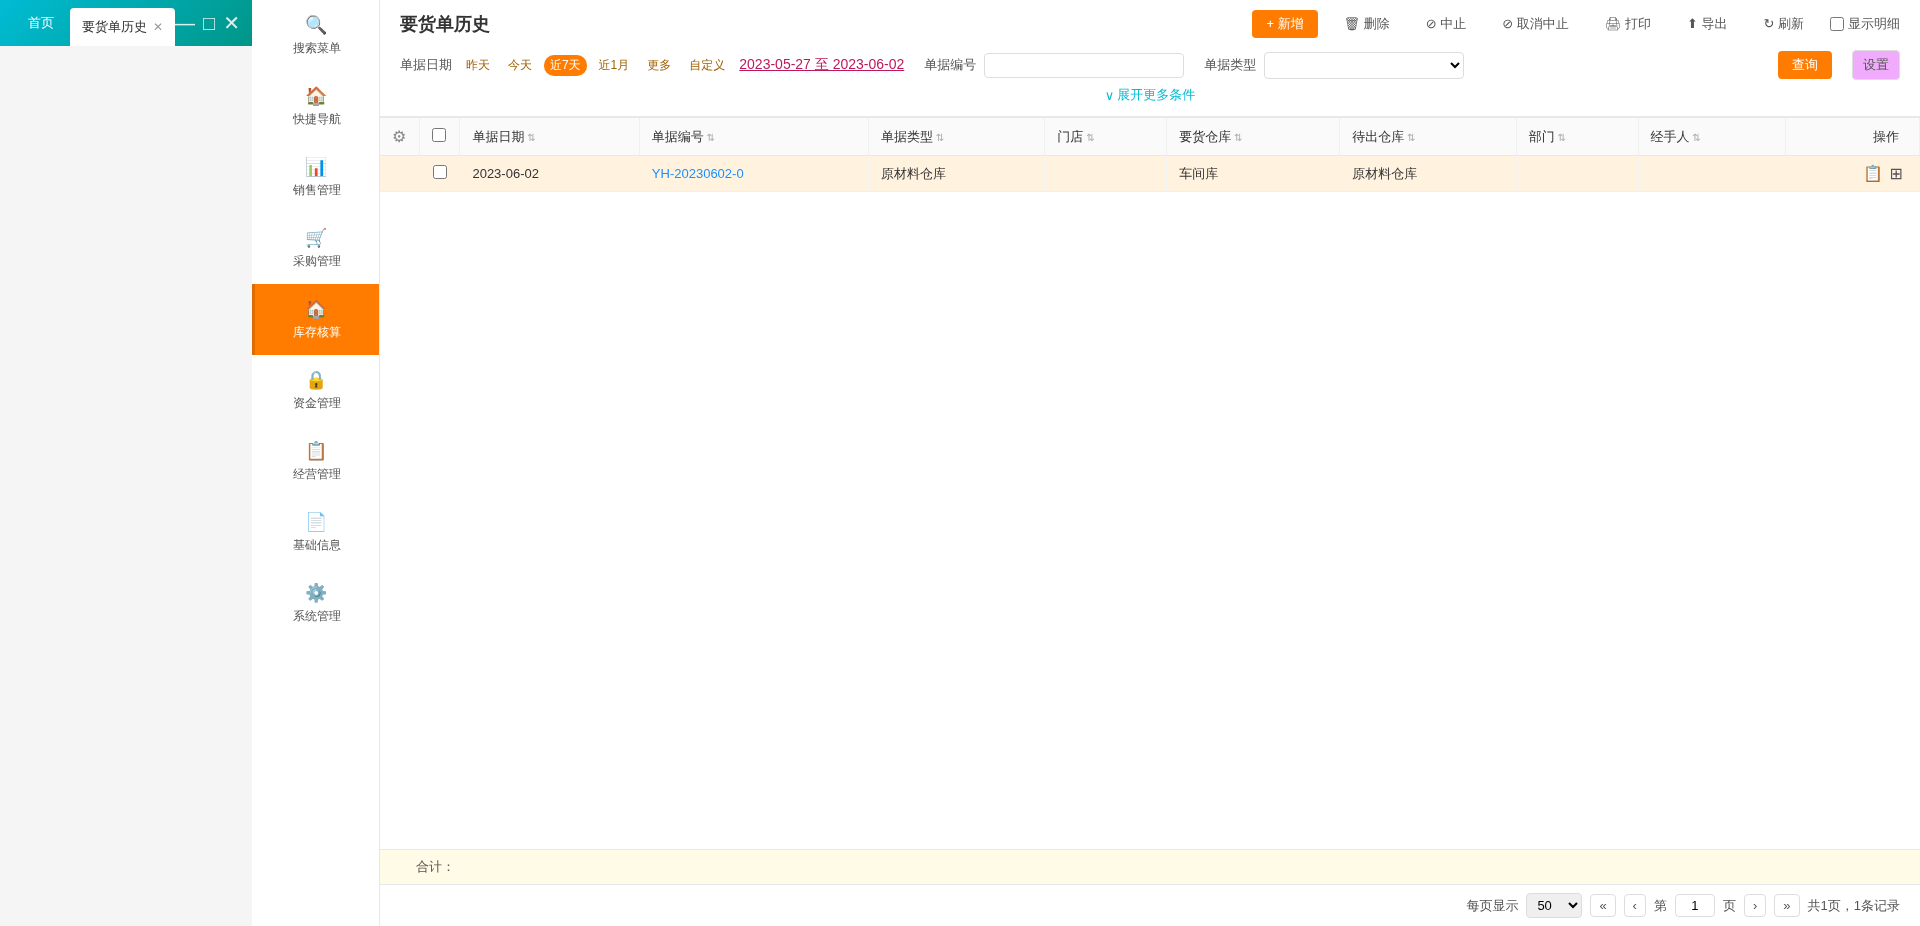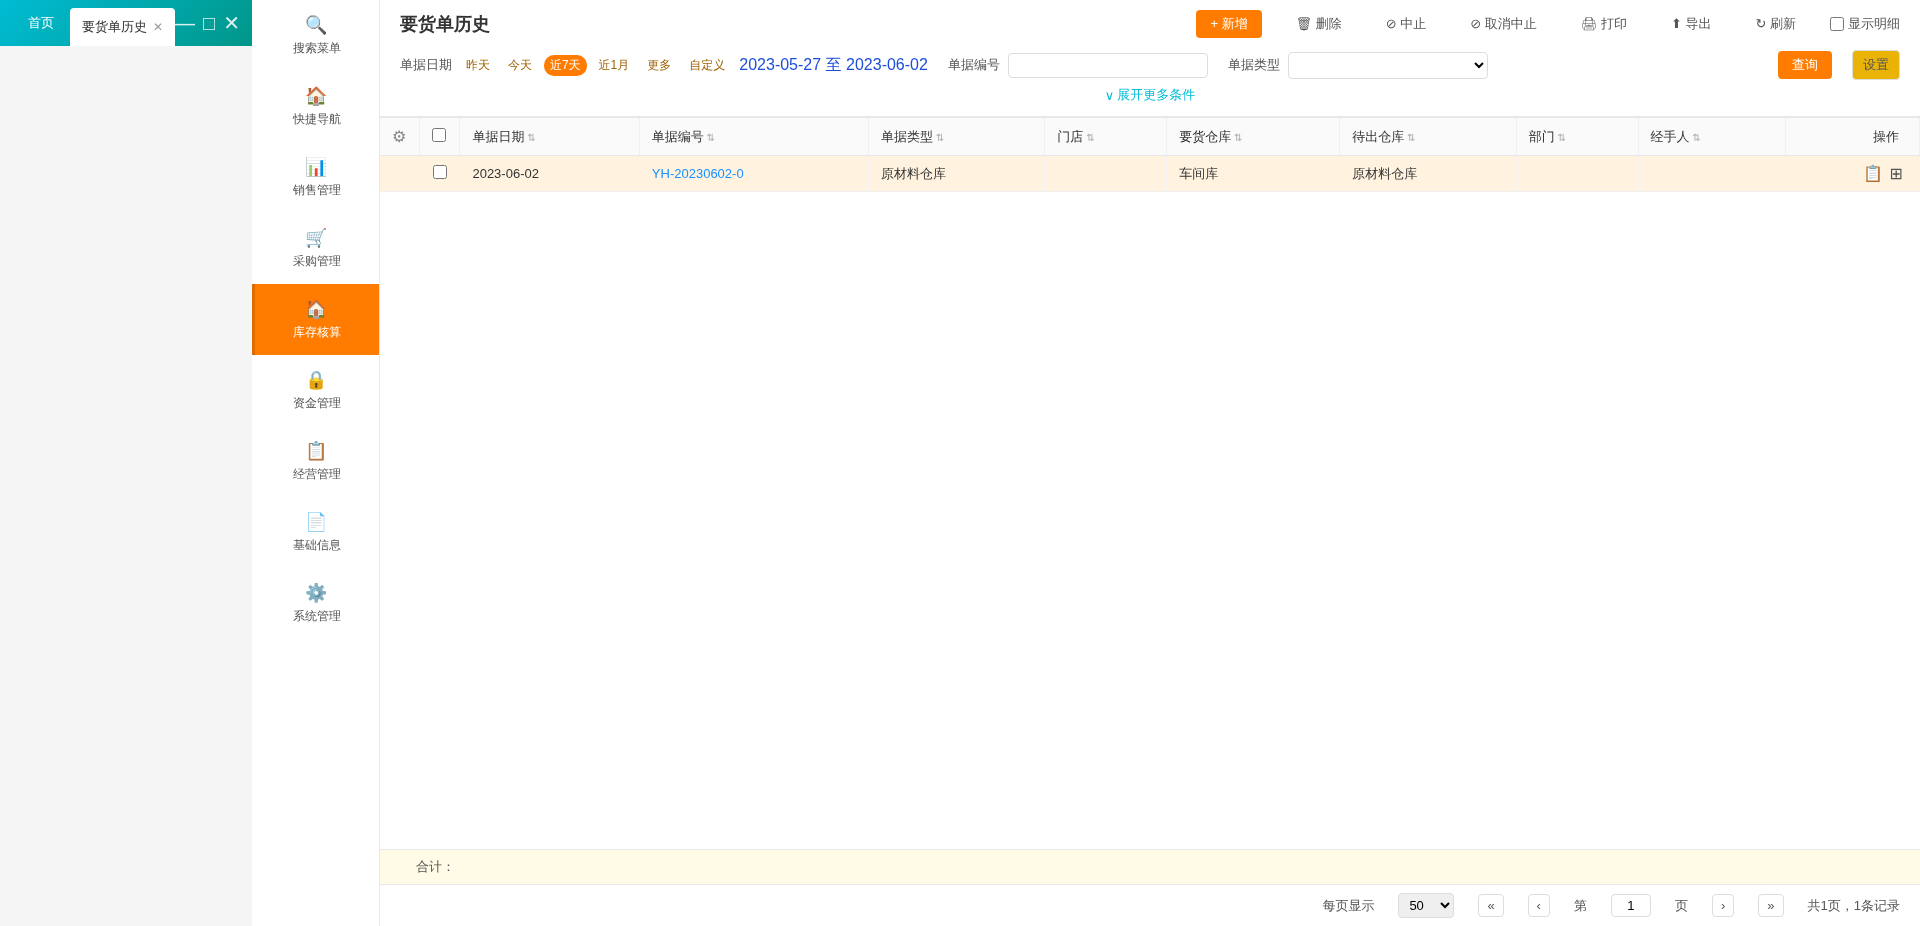--- a/index.html
+++ b/index.html
@@ -19,34 +19,34 @@
     .tab-close { color: #999; font-size: 12px; cursor: pointer; }
     .top-bar-right { display: flex; align-items: center; gap: 8px; color: white; font-size: 20px; }
     .top-icon { cursor: pointer; opacity: 0.85; }
 
     
     .sidebar-item { display: flex; flex-direction: column; align-items: center; padding: 14px 0; cursor: pointer; color: #555; font-size: 12px; gap: 4px; border-left: 3px solid transparent; }
     .sidebar-item.active { color: white; background: #ff7c00; border-left: 3px solid #e06b00; }
     .sidebar-icon { font-size: 18px; }
     .page-title { font-size: 18px; font-weight: bold; color: #333; margin-bottom: 0; }
 
-    .toolbar { background: white; padding: 8px 20px; display: flex; align-items: center; justify-content: flex-end; gap: 24px; border-bottom: 1px solid #e8e8e8; }
+    .toolbar { background: white; padding: 8px 20px; display: flex; align-items: center; justify-content: flex-end; gap: 16px; border-bottom: 1px solid #e8e8e8; }
     .toolbar-btn { display: flex; align-items: center; gap: 3px; padding: 5px 10px; border: none; background: none; cursor: pointer; color: #555; font-size: 13px; }
     .toolbar-btn.primary { background: #ff7c00; color: white; border-radius: 4px; padding: 5px 14px; }
-    .toolbar-btn.outline { border: 1px solid #ddd; border-radius: 4px; background: #eab308; }
+    .toolbar-btn.outline { border: 1px solid #ddd; border-radius: 4px; background: #f0abfc; }
     .display-detail { display: flex; align-items: center; gap: 4px; font-size: 13px; color: #555; }
 
     .filter-bar { background: white; padding: 12px 20px; border-bottom: 1px solid #e8e8e8; }
     .filter-row { display: flex; align-items: center; gap: 20px; flex-wrap: wrap; }
     .filter-item { display: flex; align-items: center; gap: 8px; }
     .filter-label { color: #555; font-size: 13px; white-space: nowrap; }
     .date-shortcuts { display: flex; gap: 6px; align-items: center; }
     .date-shortcut { font-size: 12px; color: #a16207; cursor: pointer; padding: 2px 6px; border-radius: 10px; }
     .date-shortcut.active { background: #ff7c00; color: white; }
-    .date-range { font-size: 16px; color: #1d4ed8; }
+    .date-range { font-size: 14px; color: #be185d; text-decoration: underline; }
     .filter-input { border: 1px solid #ddd; border-radius: 4px; padding: 4px 8px; font-size: 13px; width: 200px; outline: none; }
     .filter-select { border: 1px solid #ddd; border-radius: 4px; padding: 4px 8px; font-size: 13px; width: 200px; outline: none; background: white; }
     .expand-btn { color: #00bcd4; cursor: pointer; font-size: 13px; display: flex; align-items: center; gap: 3px; }
     .filter-expand-row { display: flex; justify-content: center; padding: 6px 0 0 0; }
 
     
     .table-container { flex: 1; background: white; margin: 0; overflow: auto; }
     .data-table { width: 100%; border-collapse: collapse; }
     .data-table th { background: #fafafa; border-bottom: 1px solid #e8e8e8; border-right: 1px solid #f0f0f0; padding: 9px 12px; text-align: left; font-weight: normal; color: #333; font-size: 13px; white-space: nowrap; }
     .data-table td { border-bottom: 1px solid #f0f0f0; border-right: 1px solid #f5f5f5; padding: 8px 12px; font-size: 13px; color: #333; }
@@ -58,21 +58,21 @@
     .settings-col { width: 40px; text-align: center; }
     .check-col { width: 40px; text-align: center; }
 
     .action-icons { display: flex; gap: 6px; }
     .action-icon { cursor: pointer; color: #555; font-size: 16px; }
 
     
     .table-footer { background: #fffbe6; border-top: 1px solid #e8e8e8; padding: 8px 36px; display: flex; align-items: center; }
     .footer-label { color: #555; font-size: 13px; }
 
-    .pagination-bar { background: white; border-top: 1px solid #e8e8e8; padding: 8px 20px; display: flex; align-items: center; justify-content: flex-end; gap: 24px; }
+    .pagination-bar { background: white; border-top: 1px solid #e8e8e8; padding: 8px 20px; display: flex; align-items: center; justify-content: flex-end; gap: 8px; }
     .pagination-text { font-size: 13px; color: #555; }
     .page-size-select { border: 1px solid #ddd; border-radius: 4px; padding: 3px 6px; font-size: 13px; }
     .page-btn { border: 1px solid #ddd; background: white; border-radius: 4px; padding: 3px 8px; cursor: pointer; font-size: 13px; color: #555; }
     .page-input { border: 1px solid #ddd; border-radius: 4px; padding: 3px 6px; width: 40px; text-align: center; font-size: 13px; }
 
     .checkbox { width: 14px; height: 14px; cursor: pointer; }
     .gear-btn { cursor: pointer; color: #888; font-size: 16px; }
   </style>
 </head>
 <body>

